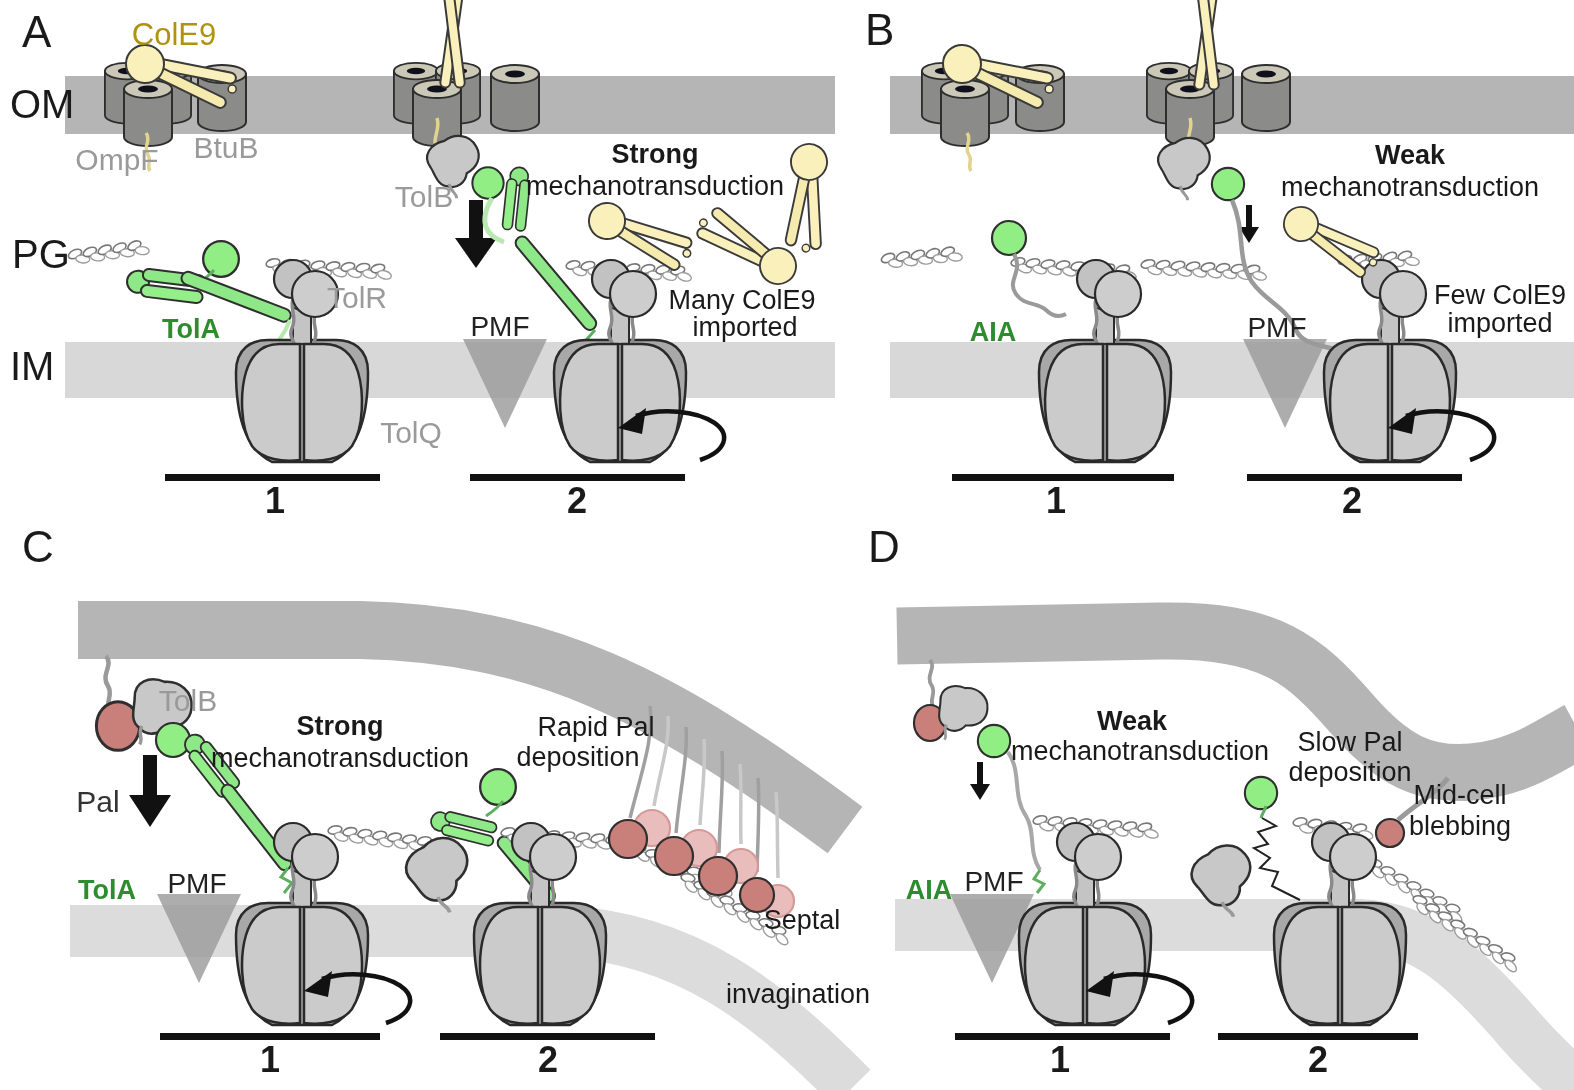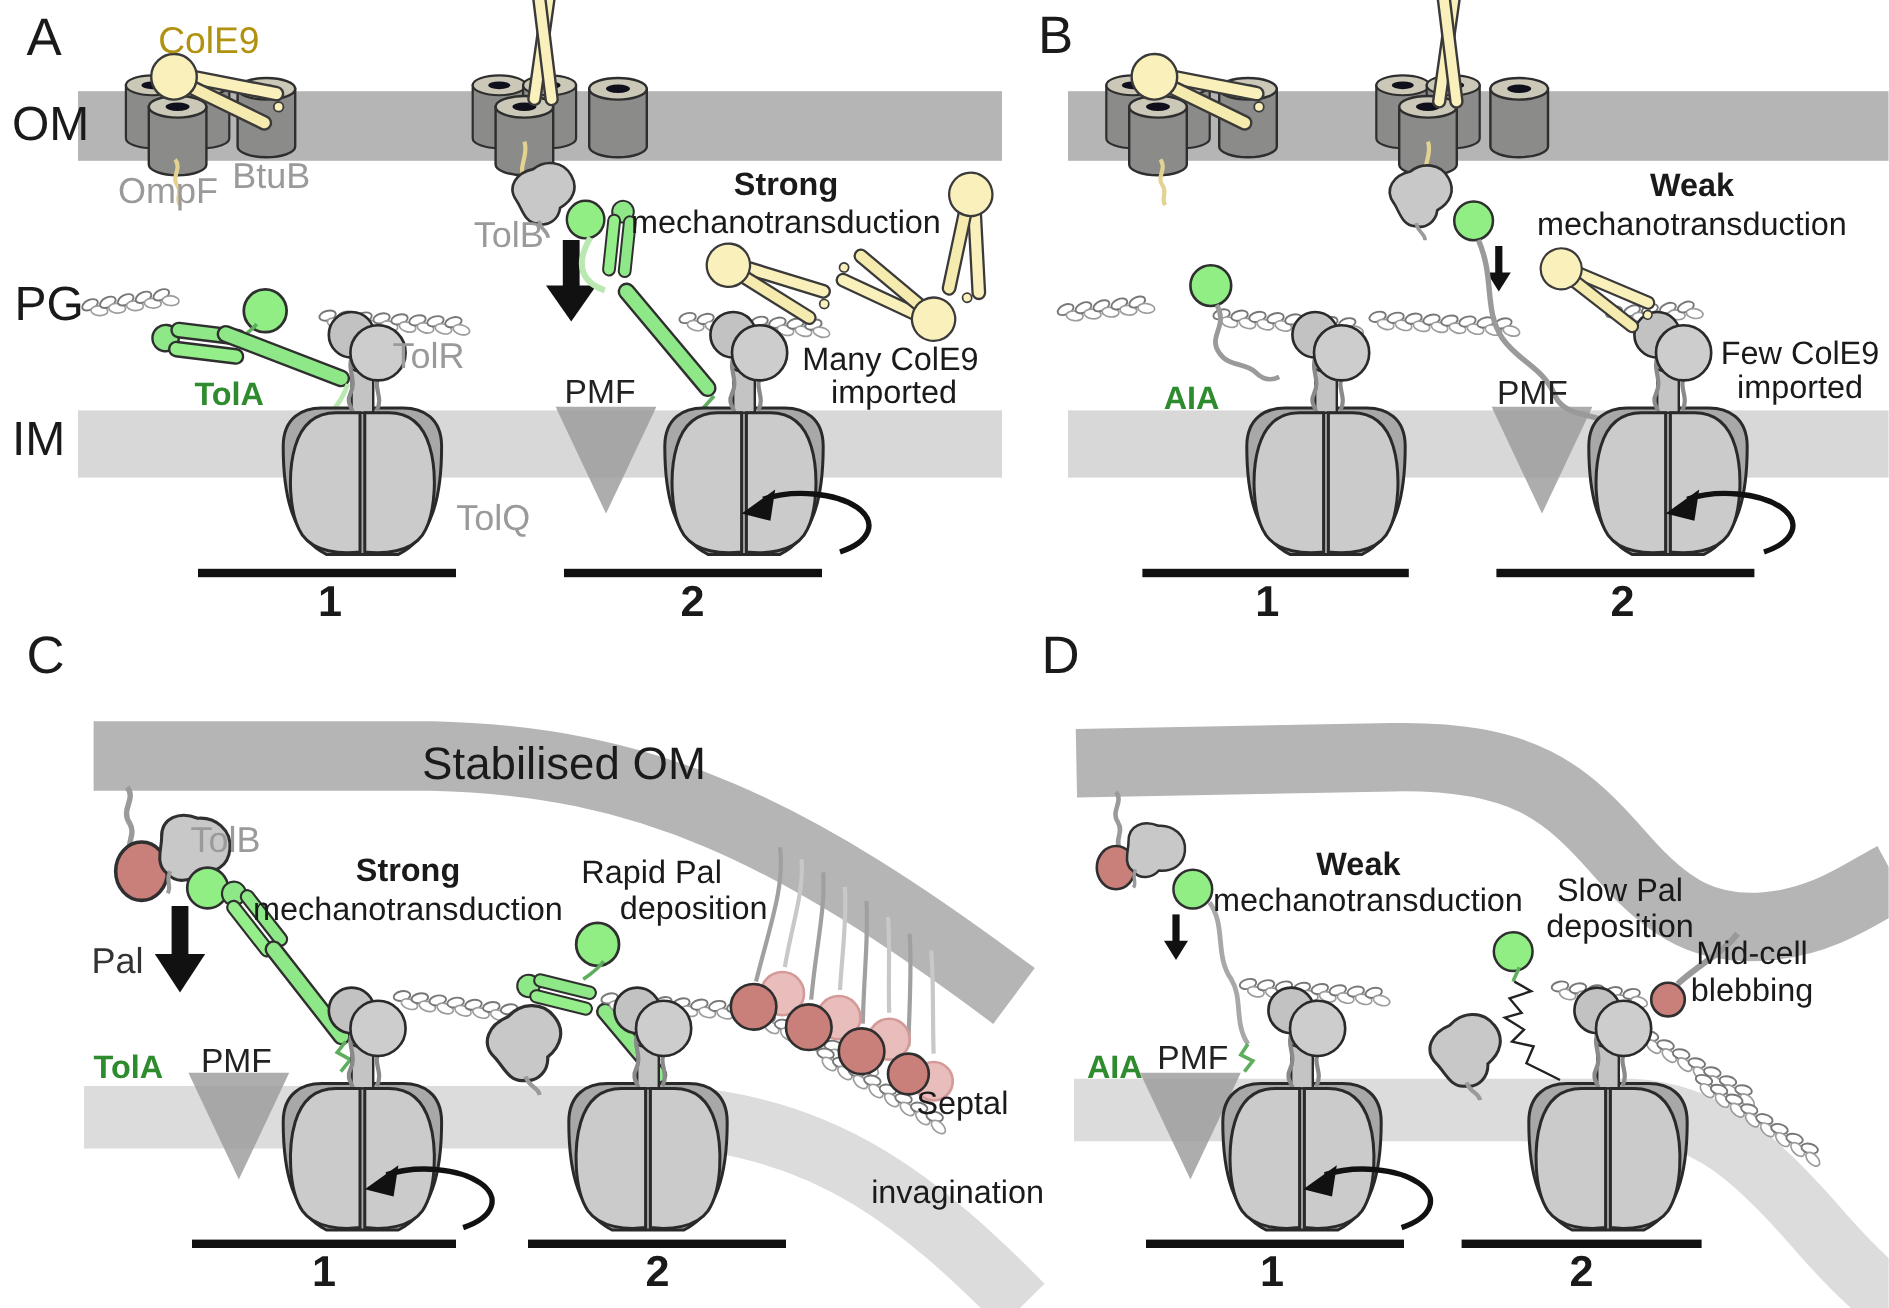--- a/index.html
+++ b/index.html
@@ -308,21 +308,21 @@
     <rect x="955" y="1033" width="215" height="7" fill="#111"></rect>
     <rect x="1218" y="1033" width="200" height="7" fill="#111"></rect>
   </g>
 </svg>
 
   <div class="lbl h1" style="left:22px;top:10px;">A</div>
   <div class="lbl mem" style="left:10px;top:84px;">OM</div>
   <div class="lbl mem" style="left:12px;top:234px;">PG</div>
   <div class="lbl mem" style="left:10px;top:346px;">IM</div>
   <div class="lbl c gold" style="left:174px;top:34px;">ColE9</div>
-  <div class="lbl c gray" style="left:140px;top:160px;">OmpF</div>
+  <div class="lbl c gray" style="left:117px;top:160px;">OmpF</div>
   <div class="lbl c gray" style="left:226px;top:148px;">BtuB</div>
   <div class="lbl c gray" style="left:424px;top:197px;">TolB</div>
   <div class="lbl c greenb" style="left:191px;top:329px;">TolA</div>
   <div class="lbl c gray" style="left:357px;top:298px;">TolR</div>
   <div class="lbl c gray" style="left:411px;top:433px;">TolQ</div>
   <div class="lbl c pmf" style="left:500px;top:327px;">PMF</div>
   <div class="lbl c b27" style="left:655px;top:154px;">Strong</div>
   <div class="lbl c t27" style="left:655px;top:186px;">mechanotransduction</div>
   <div class="lbl c t27" style="left:742px;top:300px;">Many ColE9</div>
   <div class="lbl c t27" style="left:745px;top:327px;">imported</div>
@@ -333,26 +333,25 @@
   <div class="lbl c b27" style="left:1410px;top:155px;">Weak</div>
   <div class="lbl c t27" style="left:1410px;top:187px;">mechanotransduction</div>
   <div class="lbl c greenb" style="left:993px;top:332px;">AIA</div>
   <div class="lbl c pmf" style="left:1277px;top:328px;">PMF</div>
   <div class="lbl c t27" style="left:1500px;top:295px;">Few ColE9</div>
   <div class="lbl c t27" style="left:1500px;top:323px;">imported</div>
   <div class="lbl c num" style="left:1056px;top:501px;">1</div>
   <div class="lbl c num" style="left:1352px;top:501px;">2</div>
 
   <div class="lbl h1" style="left:22px;top:525px;">C</div>
-  <div class="lbl c omt" style="left:470px;top:637px;">Stabilised OM</div>
   <div class="lbl c gray" style="left:188px;top:701px;">TolB</div>
   <div class="lbl c pal" style="left:98px;top:756px;">Pal</div>
   <div class="lbl c b27" style="left:340px;top:726px;">Strong</div>
   <div class="lbl c t27" style="left:340px;top:758px;">mechanotransduction</div>
-  <div class="lbl c t27" style="left:543px;top:727px;">Rapid Pal</div>
+  <div class="lbl c t27" style="left:596px;top:727px;">Rapid Pal</div>
   <div class="lbl c t27" style="left:578px;top:757px;">deposition</div>
   <div class="lbl c t27" style="left:802px;top:920px;">Septal</div>
   <div class="lbl c t27" style="left:798px;top:994px;">invagination</div>
   <div class="lbl c greenb" style="left:107px;top:890px;">TolA</div>
   <div class="lbl c pmf" style="left:197px;top:884px;">PMF</div>
   <div class="lbl c num" style="left:270px;top:1060px;">1</div>
   <div class="lbl c num" style="left:548px;top:1060px;">2</div>
 
   <div class="lbl h1" style="left:868px;top:525px;">D</div>
   <div class="lbl c b27" style="left:1132px;top:721px;">Weak</div>

